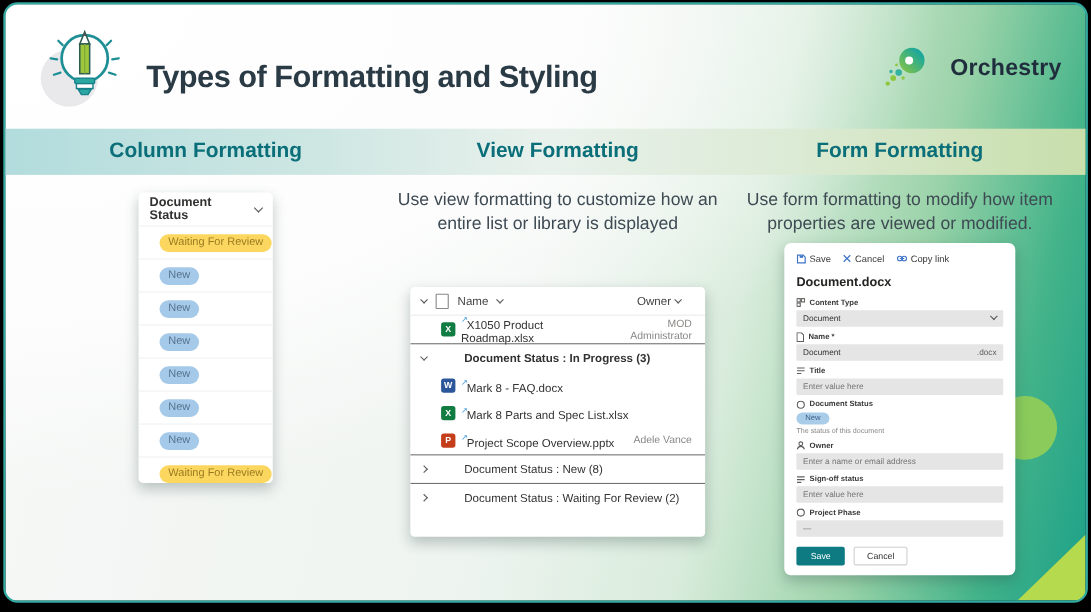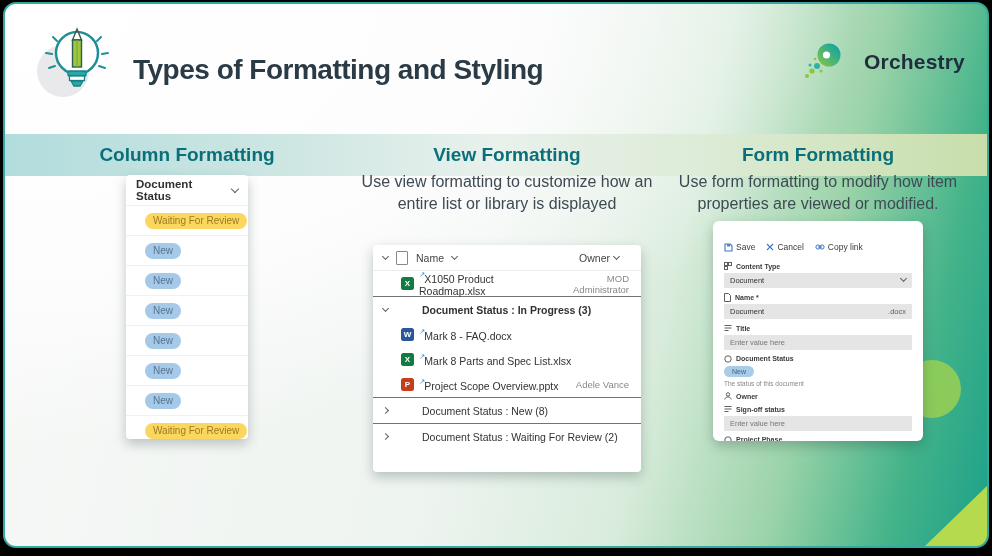--- a/index.html
+++ b/index.html
@@ -12,21 +12,21 @@
   .bg-circle{position:absolute;right:26px;top:356px;width:58px;height:58px;border-radius:50%;
     background:#93ce58;opacity:.9;}
   .bg-triangle{position:absolute;right:0;bottom:0;width:62px;height:60px;background:#b6da4d;
     clip-path:polygon(100% 0,100% 100%,0 100%);}
   
   .hdr{position:absolute;top:12px;left:28px;right:22px;height:92px;display:flex;align-items:center;}
   .hdr h1{font-size:28px;font-weight:bold;color:#2b3b46;margin:16px 0 0 14px;letter-spacing:-.5px;}
   .logo{margin-left:auto;display:flex;align-items:center;gap:19px;}
   .logo .brand{font-size:21px;font-weight:bold;color:#1f2d3d;letter-spacing:.2px;}
   
-  .band{position:absolute;top:130px;left:0;right:0;height:42px;display:grid;
+  .band{position:absolute;top:113px;left:0;right:0;height:42px;display:grid;
     grid-template-columns:310px 330px 292px;padding:0 27px;align-items:center;
     background:linear-gradient(90deg,#b2dcdd 0%,#cfe7e3 30%,#e9f1ec 50%,#dcebd6 72%,#c8deab 100%);}
   .band span{text-align:center;font-weight:bold;font-size:19px;color:#0b6f7a;}
   
   .cols{position:absolute;top:155px;left:0;right:0;bottom:0;display:grid;
     grid-template-columns:310px 330px 292px;padding:10px 27px 0;}
   .desc{font-size:16px;color:#3e4a53;text-align:center;line-height:1.38;margin:2px 4px 0;}
   .card{background:#fff;border-radius:4px;box-shadow:0 5px 12px rgba(35,60,60,.28);}
   
   .card1{width:122px;margin:6px auto 0;height:264px;overflow:hidden;}
@@ -34,35 +34,35 @@
     font-size:11.5px;font-weight:bold;color:#323130;}
   .c1-row{height:29px;border-top:1px solid #f1f1f1;display:flex;align-items:center;padding-left:19px;}
   .pill{font-size:10px;padding:2.5px 8px;border-radius:10px;white-space:nowrap;}
   .pill.yellow{background:#fcd75f;color:#9b7b22;}
   .pill.blue{background:#a5c9e9;color:#56748f;}
   .chev{display:inline-block;width:5px;height:5px;border-right:1.4px solid #605e5c;
     border-bottom:1.4px solid #605e5c;transform:rotate(45deg);margin-top:-3px;}
   .chev.right{transform:rotate(-45deg);margin-top:0;}
   .chev.sm{width:4px;height:4px;}
   
-  .card2{width:268px;margin:30px auto 0;height:227px;overflow:hidden;font-size:10.5px;color:#333;}
+  .card2{width:268px;margin:46px auto 0;height:227px;overflow:hidden;font-size:10.5px;color:#333;}
   .vrow{height:25px;display:flex;align-items:center;padding:0 10px;gap:8px;}
   .vrow.bt{border-top:1px solid #737373;gap:34px;}
   .v-header{border-bottom:1px solid #ececec;color:#444;}
   .v-header .owner-h{margin-left:auto;display:flex;gap:4px;align-items:center;padding-right:12px;}
   .v-group{font-weight:bold;color:#323130;}
   .v-file{padding-left:28px;gap:5px;}
   .v-file .owner{margin-left:auto;color:#8a8886;font-size:9.5px;padding-right:2px;text-align:right;}
   .ficon{width:13px;height:13px;border-radius:2.5px;color:#fff;font-size:8px;font-weight:bold;
     display:flex;align-items:center;justify-content:center;flex:0 0 13px;}
   .ficon.excel{background:#107c41;} .ficon.word{background:#2b579a;} .ficon.ppt{background:#c43e1c;}
   .share{color:#3a96dd;font-size:7.5px;vertical-align:6px;margin-right:-1px;}
   .docicon{width:10px;height:12px;border:1.2px solid #8a8886;border-radius:1px;position:relative;flex:0 0 10px;}
   
-  .card3{width:210px;margin:6px auto 0;height:220px;box-sizing:border-box;padding:19px 11px;
+  .card3{width:210px;margin:6px auto 0;height:302px;box-sizing:border-box;padding:7px 11px;
     border-radius:6px;overflow:hidden;font-size:7.5px;color:#323130;}
   .f-toolbar{display:flex;gap:11px;align-items:center;font-size:8.5px;color:#3b3a39;padding:2px 0 5px;}
   .f-tool{display:flex;gap:3px;align-items:center;}
   .f-title{font-size:11.5px;font-weight:bold;color:#252423;margin:6px 0 8px;}
   .f-label{display:flex;gap:4px;align-items:center;font-size:7px;font-weight:bold;color:#3b3a39;margin:5px 0 2.5px;}
   .f-label svg{flex:0 0 auto;}
   .f-input{height:15px;background:#e5e5e5;display:flex;align-items:center;padding:0 6px;border-radius:1px;}
   .f-input .ph{color:#767574;}
   .f-input .suffix{margin-left:auto;color:#605e5c;}
   .f-input .selchev{margin-left:auto;}
@@ -228,20 +228,21 @@
           </span>
           <span class="f-tool">
             <svg width="10" height="8" viewBox="0 0 10 8">
                 <circle cx="3" cy="4" r="2.1" fill="none" stroke="#3f74c8" stroke-width="1"></circle>
                 <circle cx="7" cy="4" r="2.1" fill="none" stroke="#3f74c8" stroke-width="1"></circle>
                 <line x1="3" y1="4" x2="7" y2="4" stroke="#3f74c8" stroke-width="1"></line>
               </svg>
             <span>Copy link</span>
           </span>
         </div>
+        <div class="f-title">Document.docx</div>
 
         <div class="f-label">
           <svg width="8" height="8" viewBox="0 0 8 8">
               <rect x="0.5" y="0.5" width="3" height="3" fill="none" stroke="#605e5c"></rect>
               <rect x="4.5" y="0.5" width="3" height="3" fill="none" stroke="#605e5c"></rect>
               <rect x="0.5" y="4.5" width="3" height="3" fill="none" stroke="#605e5c"></rect>
             </svg>
           <span>Content Type</span>
         </div>
         <div class="f-input">
@@ -280,20 +281,23 @@
           <span class="f-pill">New</span>
         </div>
         <div class="f-helper">The status of this document</div>
 
         <div class="f-label">
           <svg width="8" height="8" viewBox="0 0 8 8">
               <circle cx="4" cy="2.4" r="1.7" fill="none" stroke="#605e5c"></circle>
               <path d="M0.8 7.5c0.4-1.9 1.7-2.7 3.2-2.7s2.8 0.8 3.2 2.7" fill="none" stroke="#605e5c"></path>
             </svg>
           <span>Owner</span>
+        </div>
+        <div class="f-input">
+          <span class="ph">Enter a name or email address</span>
         </div>
 
         <div class="f-label">
           <svg width="8" height="8" viewBox="0 0 8 8">
               <path d="M0.5 1.5h7M0.5 4h7M0.5 6.5h4" stroke="#605e5c" stroke-width="1"></path>
             </svg>
           <span>Sign-off status</span>
         </div>
         <div class="f-input">
           <span class="ph">Enter value here</span>

